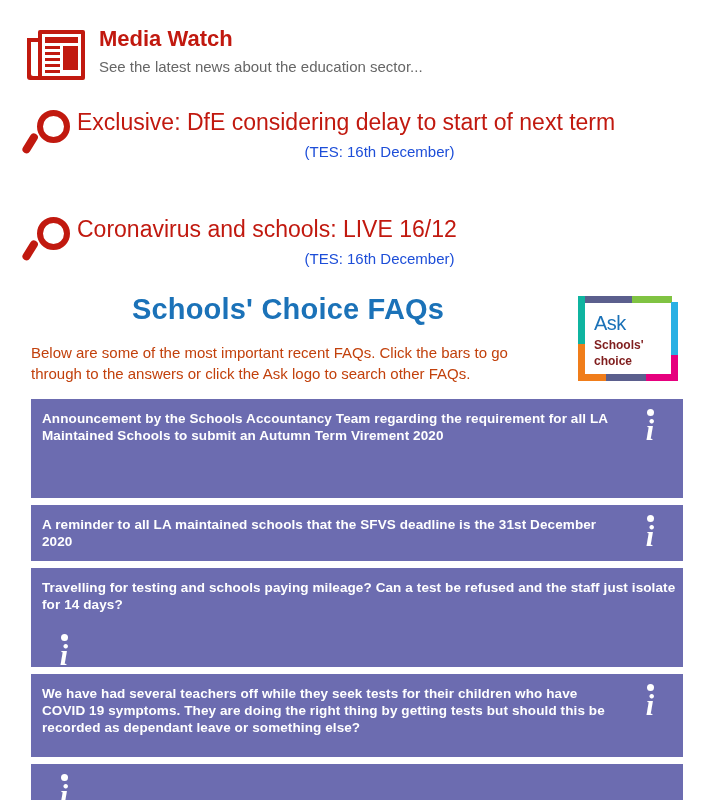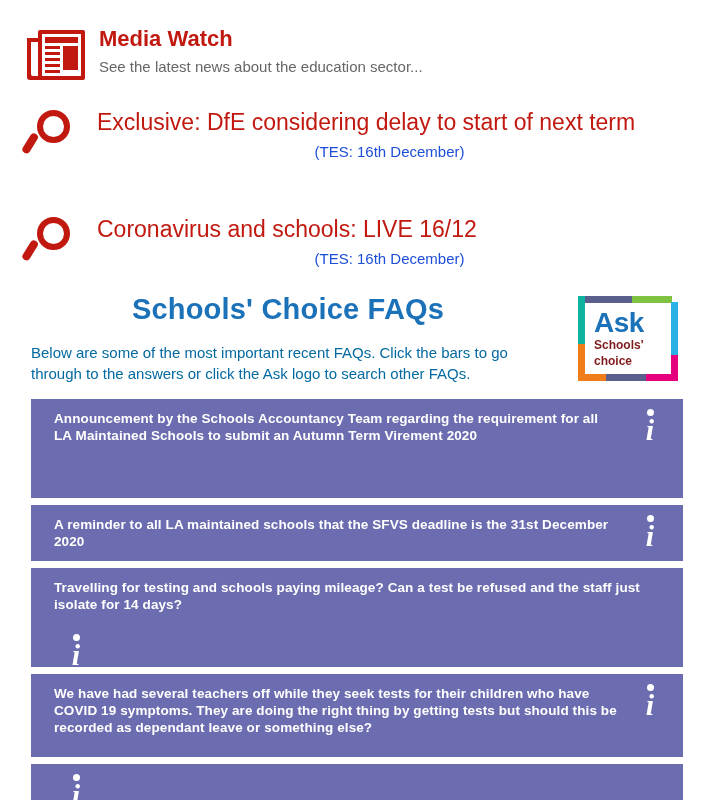--- a/index.html
+++ b/index.html
@@ -150,21 +150,21 @@
     left: 5px;
     top: 24px;
     width: 8px;
     height: 22px;
     background: #c1190f;
     border-radius: 4px;
     transform: rotate(32deg);
     transform-origin: top center;
   }
   .news-body {
-    margin-left: 26px;
+    margin-left: 6px;
     flex: 1 1 auto;
   }
   .news-head {
     color: #c1190f;
     font-size: 23px;
     line-height: 29px;
     font-weight: normal;
   }
   .news-src {
     color: #1d4ed8;
@@ -225,59 +225,58 @@
     bottom: 10px;
     background: #ffffff;
     display: flex;
     flex-direction: column;
     justify-content: center;
     padding-left: 6px;
     box-sizing: border-box;
   }
   .ask-word {
     color: #1b72b8;
-    font-size: 28px;
-    font-weight: bold;
+    font-size: 20px;
+    font-weight: normal;
     line-height: 26px;
     letter-spacing: -0.5px;
   }
   .ask-tag {
     color: #7f1d1d;
     font-size: 12px;
     font-weight: bold;
     line-height: 13px;
     margin-top: 3px;
   }
 
   
   .faq-intro {
     position: absolute;
     left: 31px;
     top: 342px;
     width: 530px;
-    color: #0369a1;
+    color: #c2410c;
     font-size: 15px;
     line-height: 21px;
   }
 
   
   .faq-bars {
     position: absolute;
     left: 31px;
     top: 399px;
     width: 652px;
   }
   .faq-bar {
     background: #6c6cb0;
     display: flex;
     align-items: flex-start;
     margin-bottom: 7px;
     box-sizing: border-box;
     position: relative;
-    padding-left: 12px;
   }
   .faq-bar-text {
     flex: 1 1 auto;
     color: #ffffff;
     font-size: 13.5px;
     font-weight: bold;
     line-height: 17px;
     padding: 11px 0 11px 11px;
     letter-spacing: 0.1px;
   }

